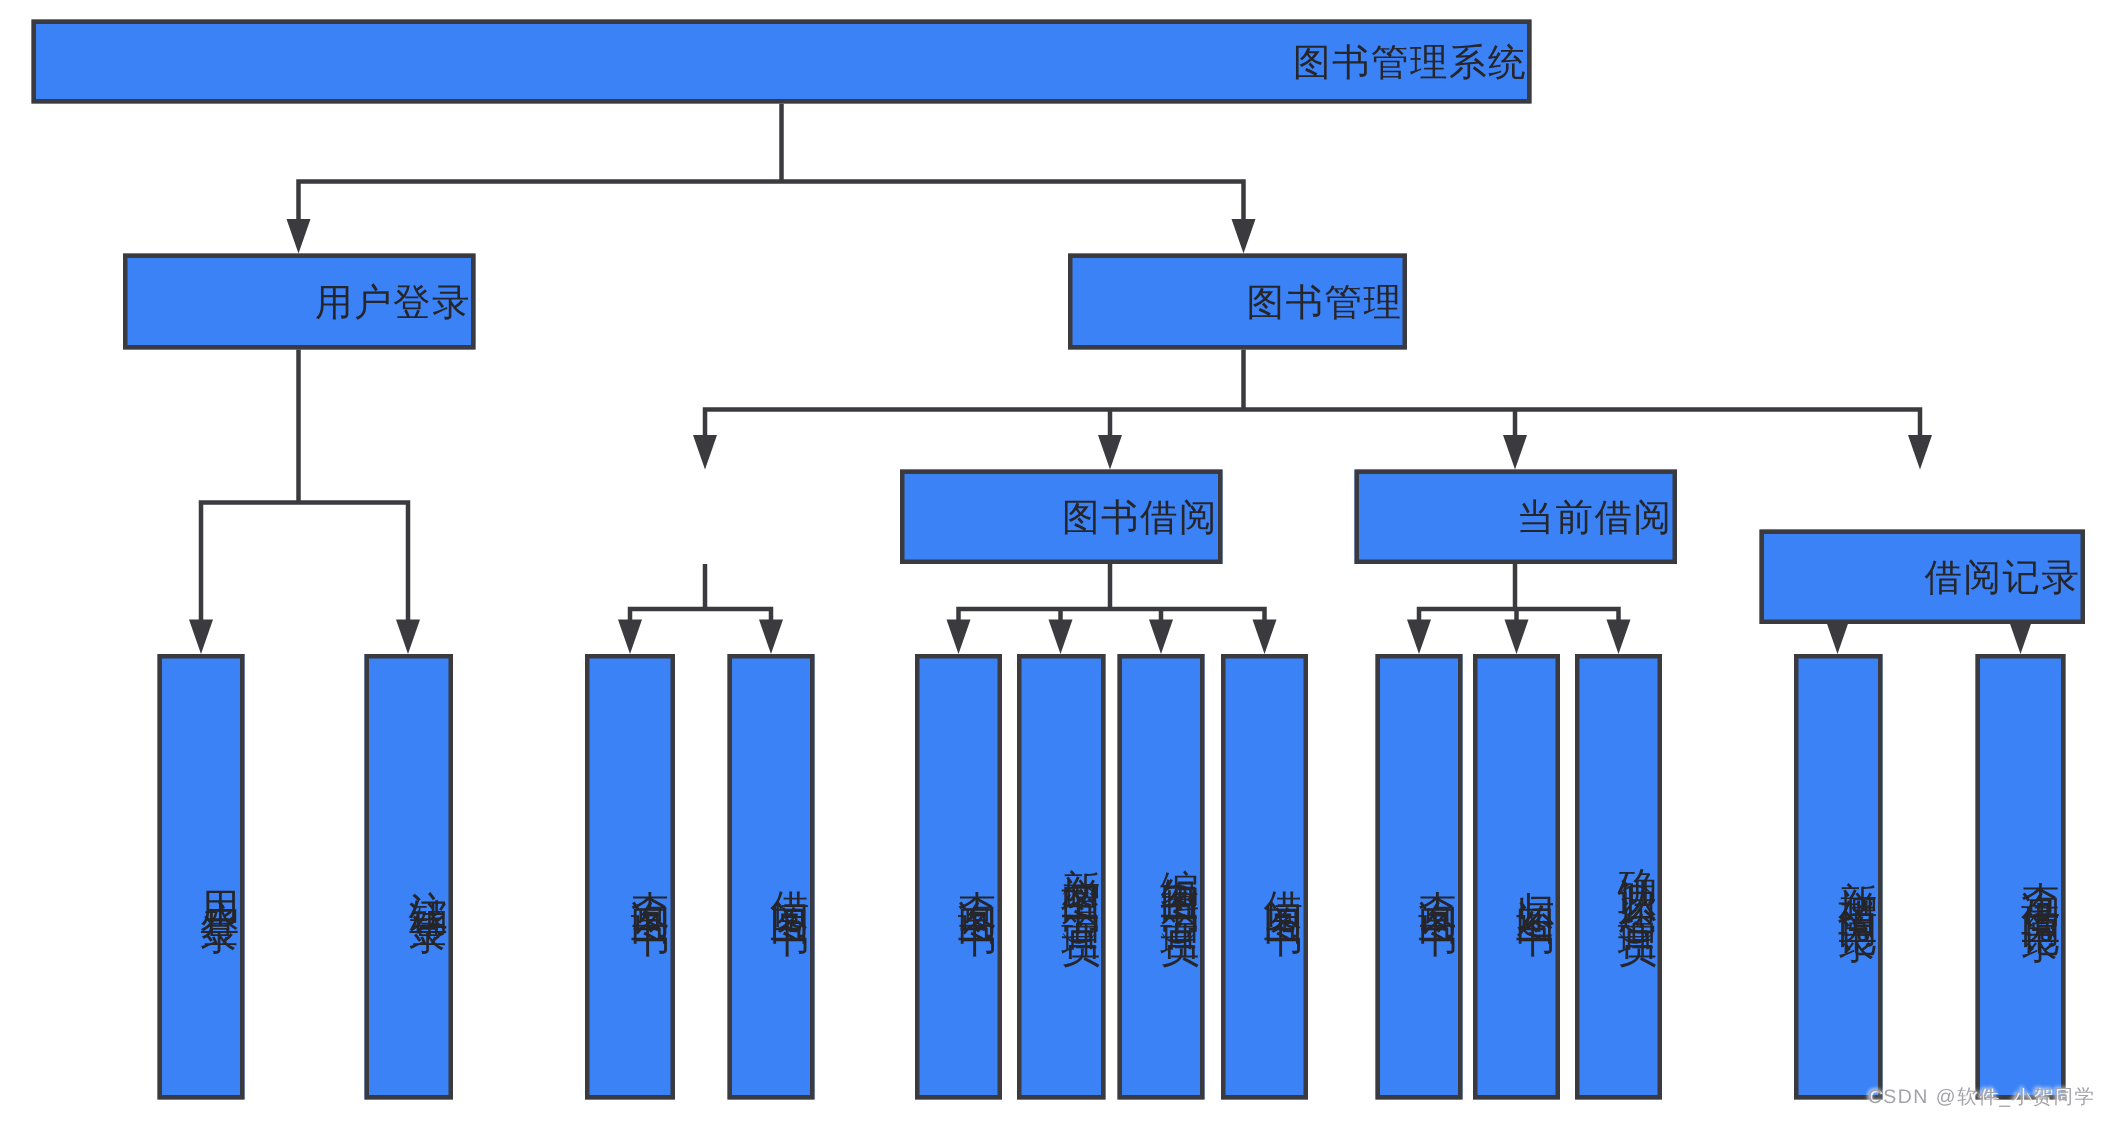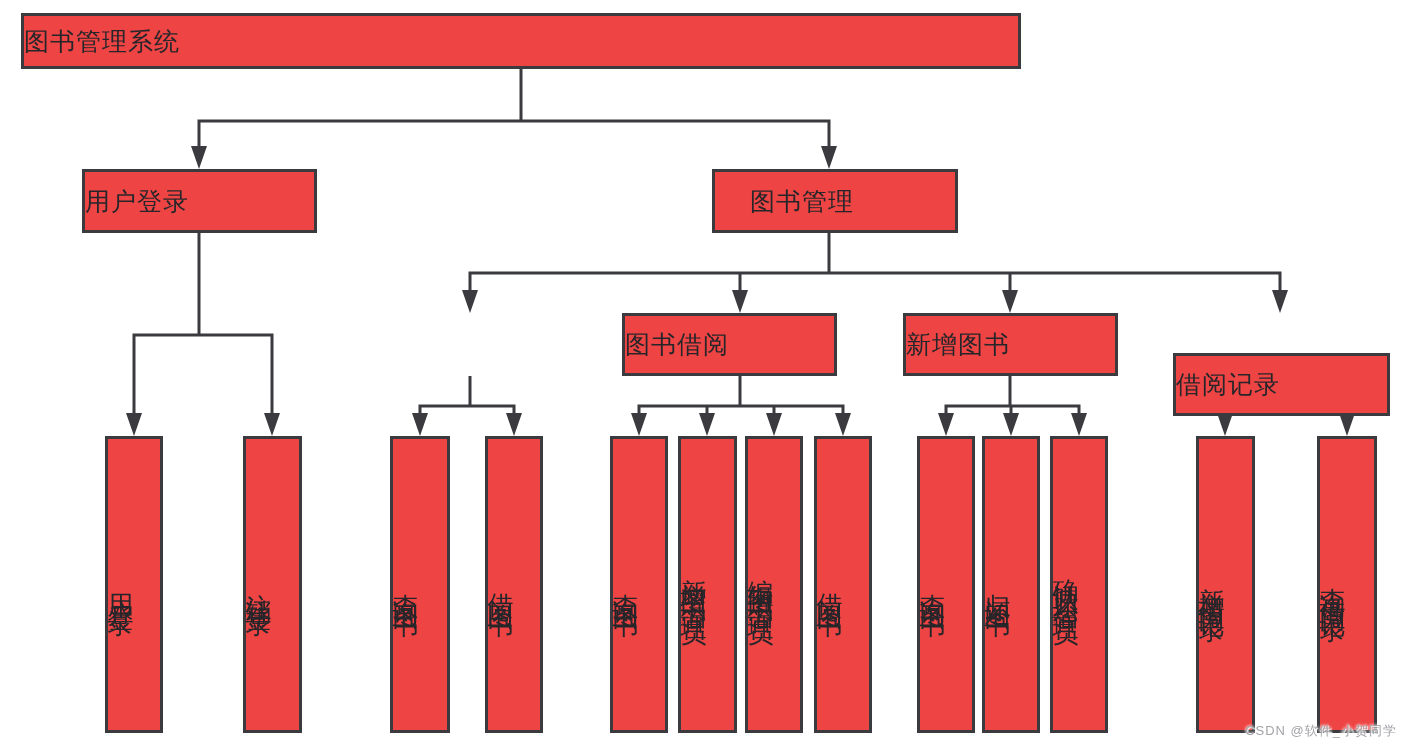--- a/index.html
+++ b/index.html
@@ -19,22 +19,22 @@
   .connector-layer{
     position:absolute;left:0;top:0;width:1405px;height:747px;
   }
   .connector-layer path{
     stroke:var(--line);stroke-width:3;fill:none;
   }
   .connector-layer polygon{
     fill:var(--line);stroke:none;
   }
   .node{
-    position:absolute;background:#ef4444;border:3px solid var(--line);
-    display:flex;align-items:center;justify-content:flex-start;
+    position:absolute;background:#3b82f6;border:3px solid var(--line);
+    display:flex;align-items:center;justify-content:flex-end;
     color:var(--text);
   }
   .hnode{font-size:25px;letter-spacing:1px;white-space:nowrap;}
   .vnode{font-size:26px;}
   .vnode .vlabel{
     writing-mode:vertical-rl;text-orientation:mixed;
     letter-spacing:6px;line-height:1;display:block;
   }
   .watermark{
     position:absolute;right:8px;bottom:7px;
@@ -111,29 +111,29 @@
     </g>
   </svg>
 
   <div class="node hnode" style="left:21px;top:13px;width:1000px;height:56px;">
     <span>图书管理系统</span>
   </div>
 
   <div class="node hnode" style="left:82px;top:169px;width:235px;height:64px;">
     <span>用户登录</span>
   </div>
-  <div class="node hnode" style="left:712px;top:169px;width:246px;height:64px;padding-left:35px;">
+  <div class="node hnode" style="left:712px;top:169px;width:226px;height:64px;padding-left:35px;">
     <span>图书管理</span>
   </div>
 
-  <div class="node hnode" style="left:622px;top:313px;width:215px;height:63px;">
+  <div class="node hnode" style="left:600px;top:313px;width:215px;height:63px;">
     <span>图书借阅</span>
   </div>
   <div class="node hnode" style="left:903px;top:313px;width:215px;height:63px;">
-    <span>新增图书</span>
+    <span>当前借阅</span>
   </div>
   <div class="node hnode" style="left:1173px;top:313px;width:217px;height:63px;margin-top:40px;">
     <span>借阅记录</span>
   </div>
 
   <div class="node vnode" style="left:105px;top:436px;width:58px;height:297px;">
     <span class="vlabel">用户登录</span>
   </div>
   <div class="node vnode" style="left:243px;top:436px;width:59px;height:297px;">
     <span class="vlabel">注销登录</span>

